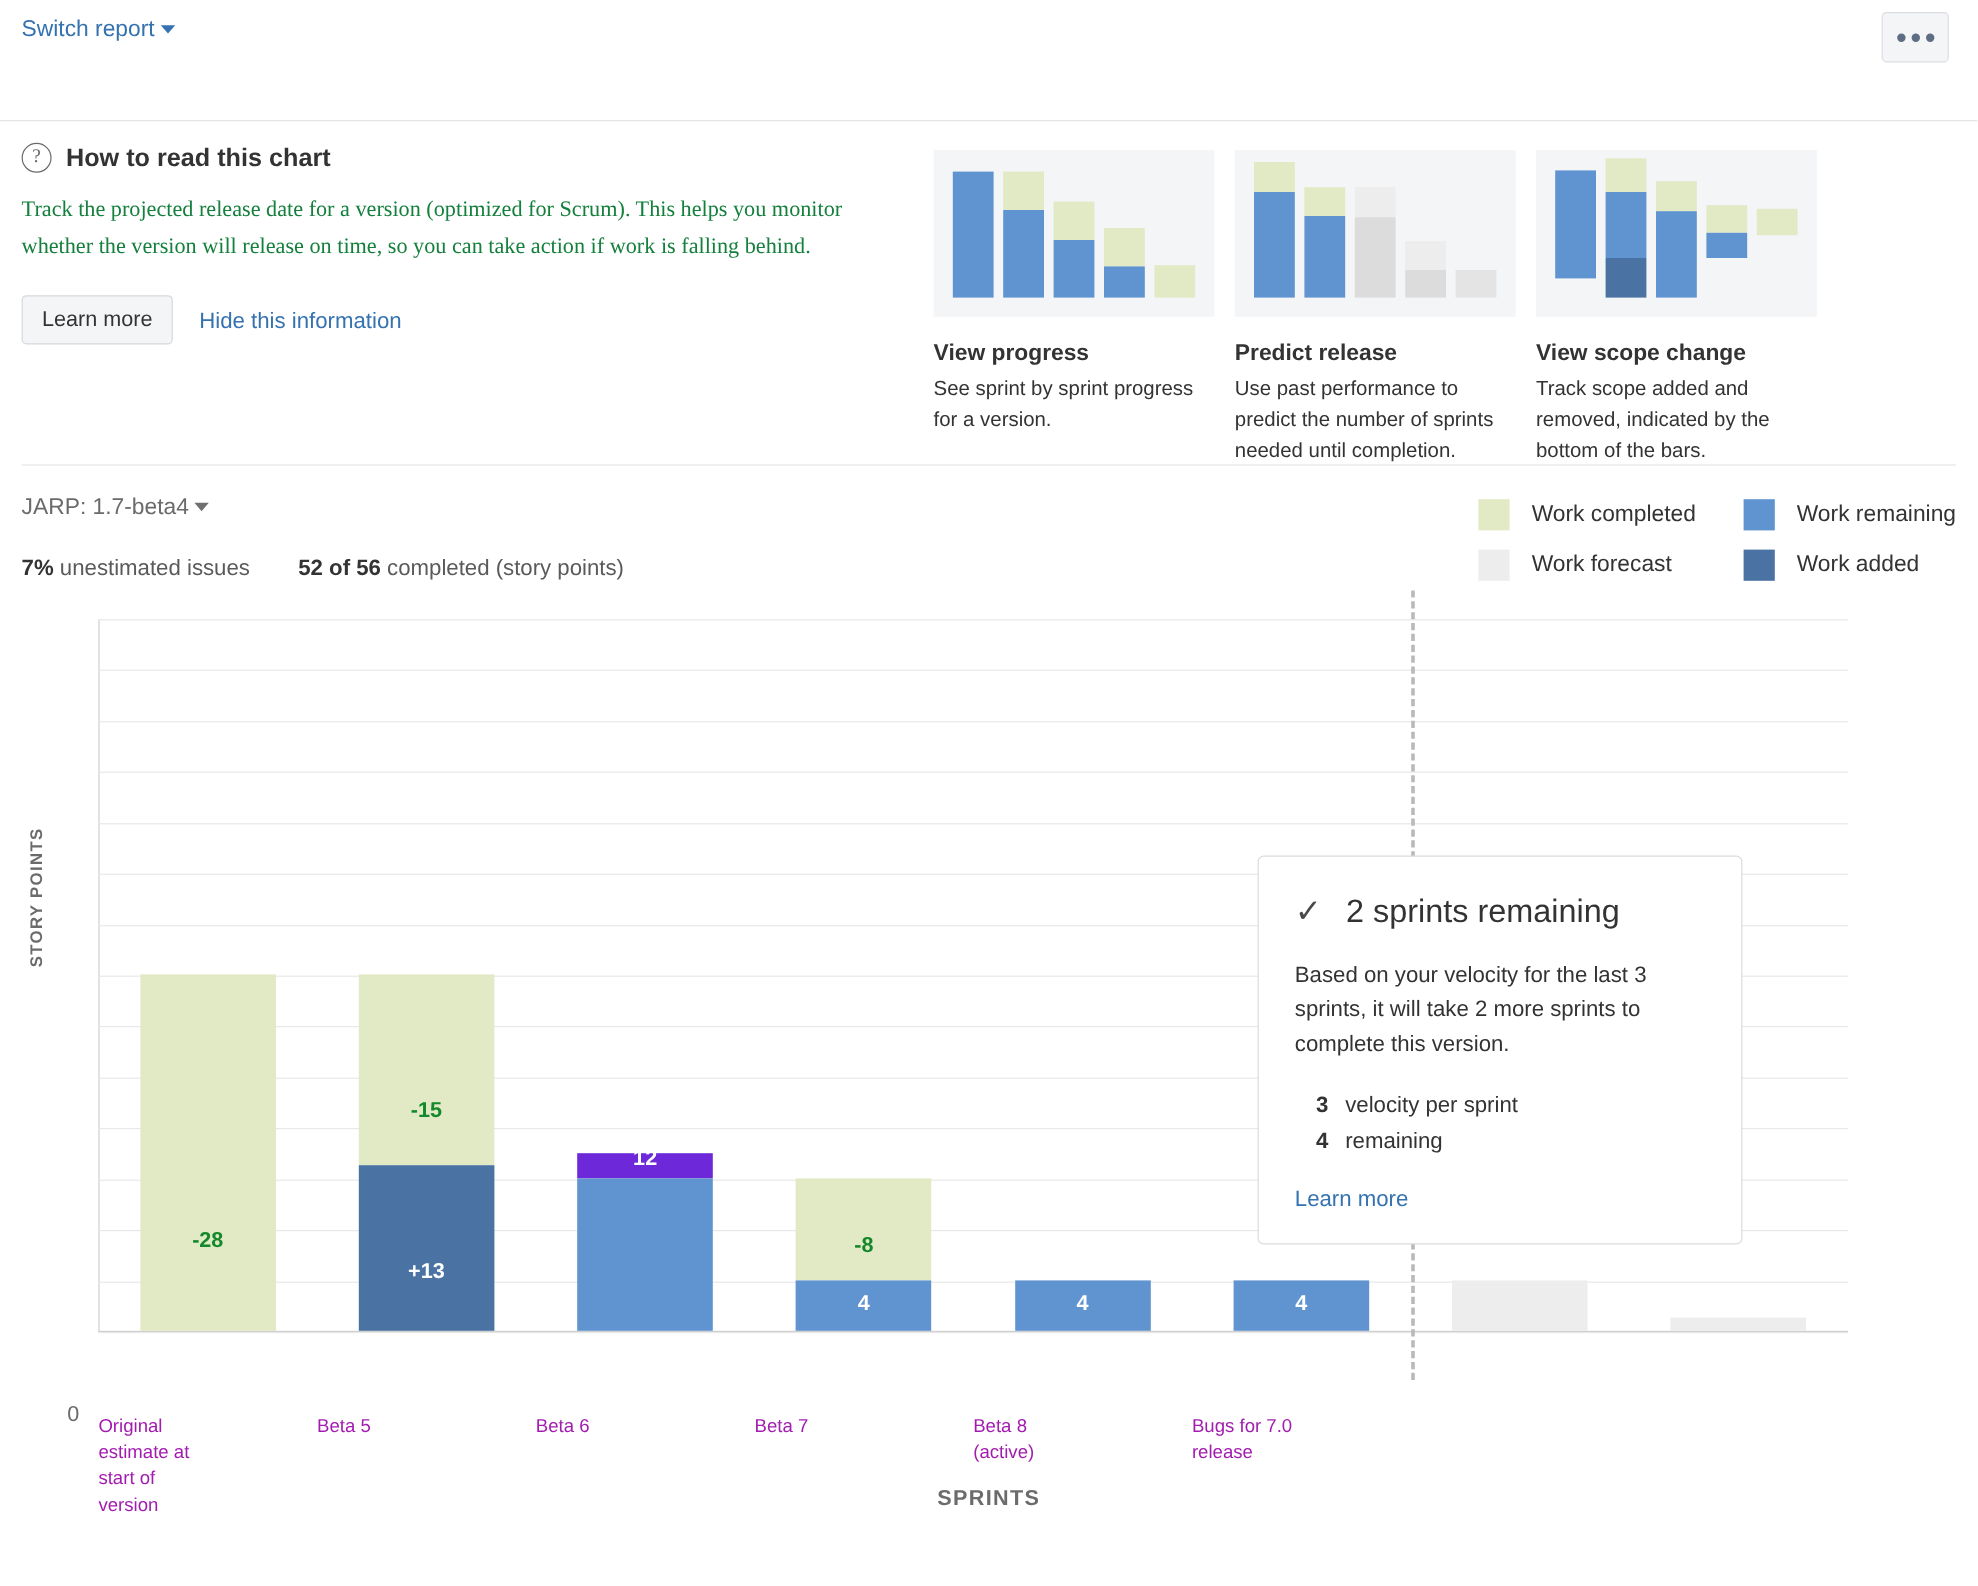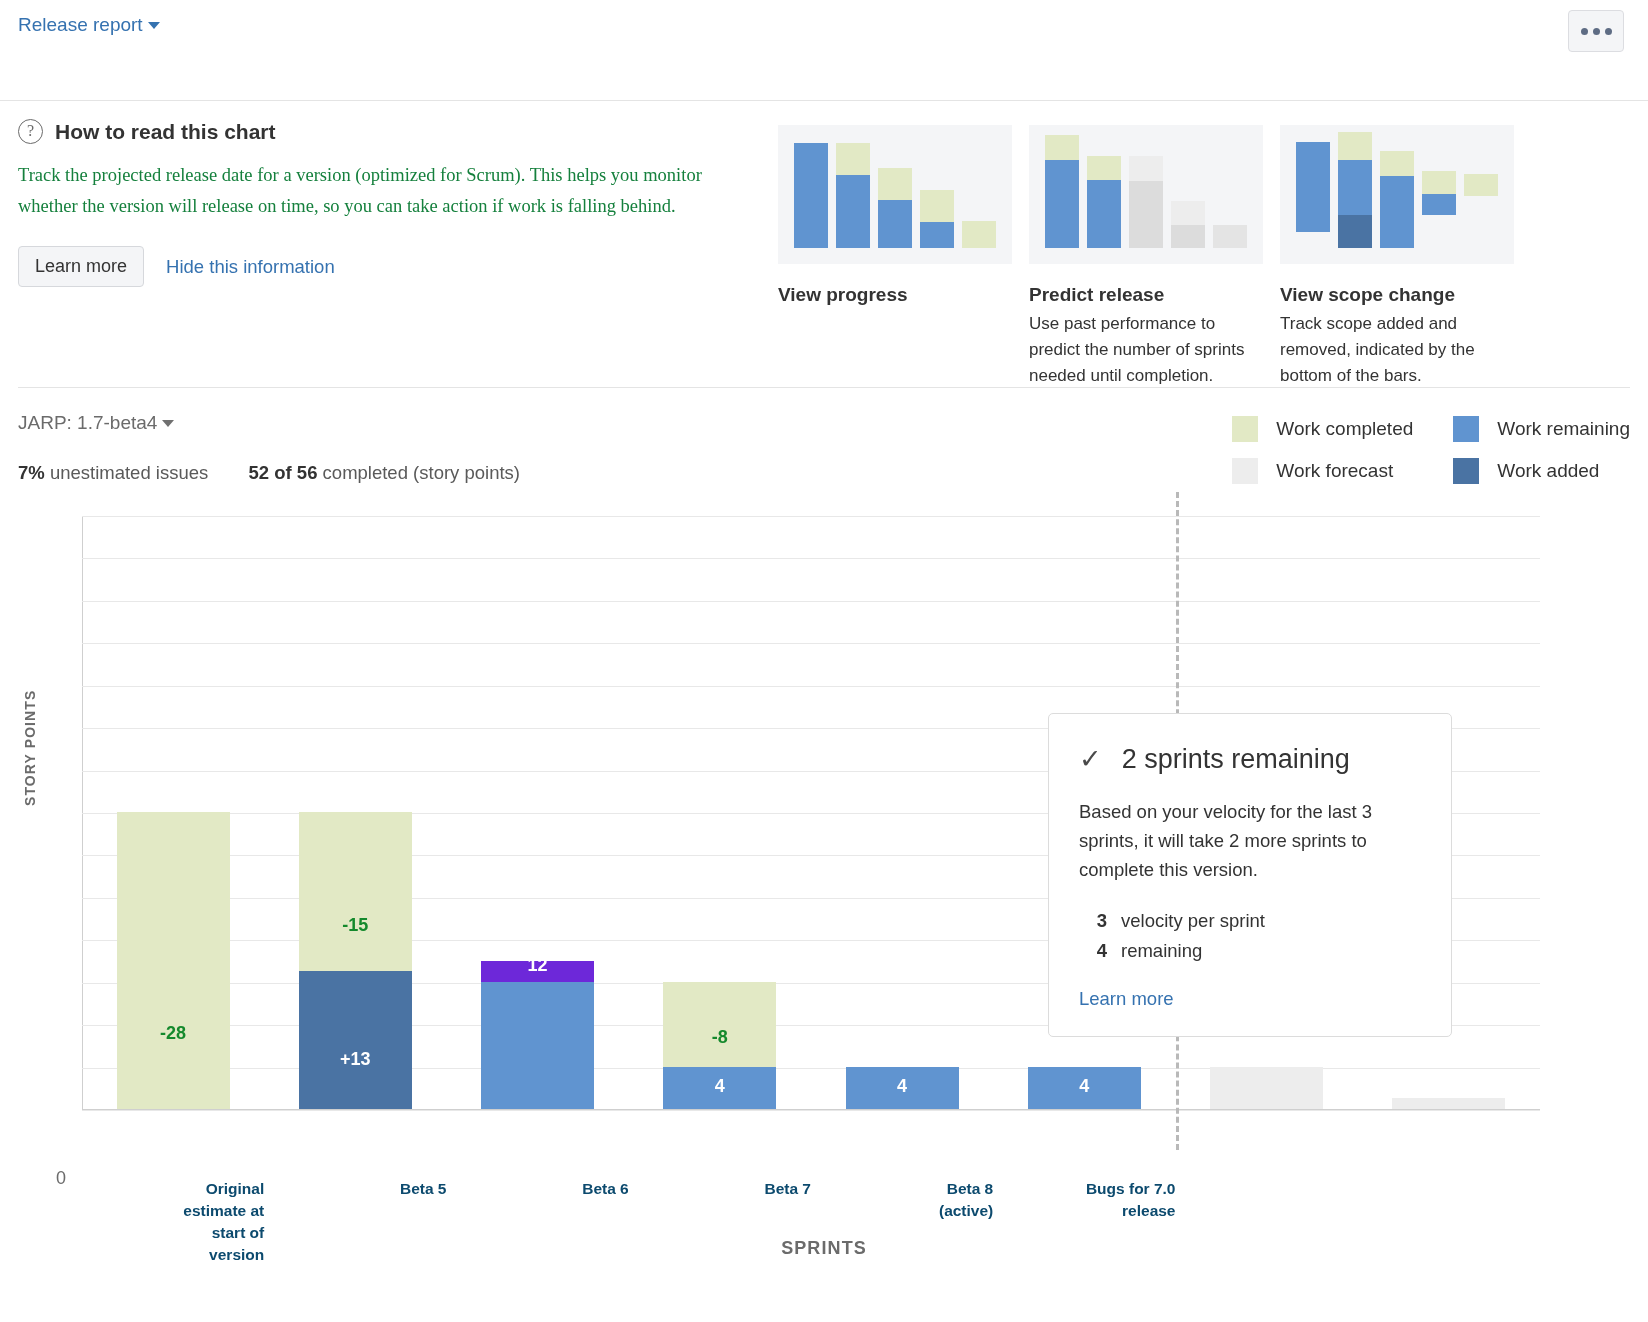--- a/index.html
+++ b/index.html
@@ -316,24 +316,24 @@
   }
   .xlabels {
     position: absolute;
     left: 82px;
     top: 1178px;
     width: 1458px;
     height: 120px;
   }
   .xlab {
     position: absolute;
-    text-align: right;
+    text-align: left;
     font-size: 15.5px;
-    font-weight: bold;
-    color: #0c4a6e;
+    font-weight: normal;
+    color: #a21caf;
     line-height: 22px;
   }
   .sprints-label {
     position: absolute;
     left: 0;
     right: 0;
     top: 1238px;
     text-align: center;
     font-size: 18px;
     font-weight: bold;
@@ -384,21 +384,21 @@
     font-size: 18.5px;
     color: #3572b0;
     cursor: pointer;
   }
 </style>
 </head>
 <body>
 
 <div class="header">
   <div class="title-row">
-    <div class="switch-report"><span>Release report</span><span class="caret"></span></div>
+    <div class="switch-report"><span>Switch report</span><span class="caret"></span></div>
   </div>
   <div class="more-btn">
     <i></i>
       <i></i>
       <i></i>
   </div>
 </div>
 <div class="divider"></div>
 
 <div class="howto">
@@ -431,20 +431,21 @@
           </div>
         <div class="tcol">
             <div class="seg" style="height:32px;background:#e2e9c5"></div>
             <div class="seg" style="height:26px;background:#6094d0"></div>
           </div>
         <div class="tcol">
             <div class="seg" style="height:27px;background:#e2e9c5"></div>
           </div>
       </div>
       <div class="card-title">View progress</div>
+      <div class="card-desc">See sprint by sprint progress for a version.</div>
     </div>
 
     <div class="card">
       <div class="card-thumb">
         <div class="tcol">
             <div class="seg" style="height:25px;background:#e2e9c5"></div>
             <div class="seg" style="height:88px;background:#6094d0"></div>
           </div>
         <div class="tcol">
             <div class="seg" style="height:24px;background:#e2e9c5"></div>

